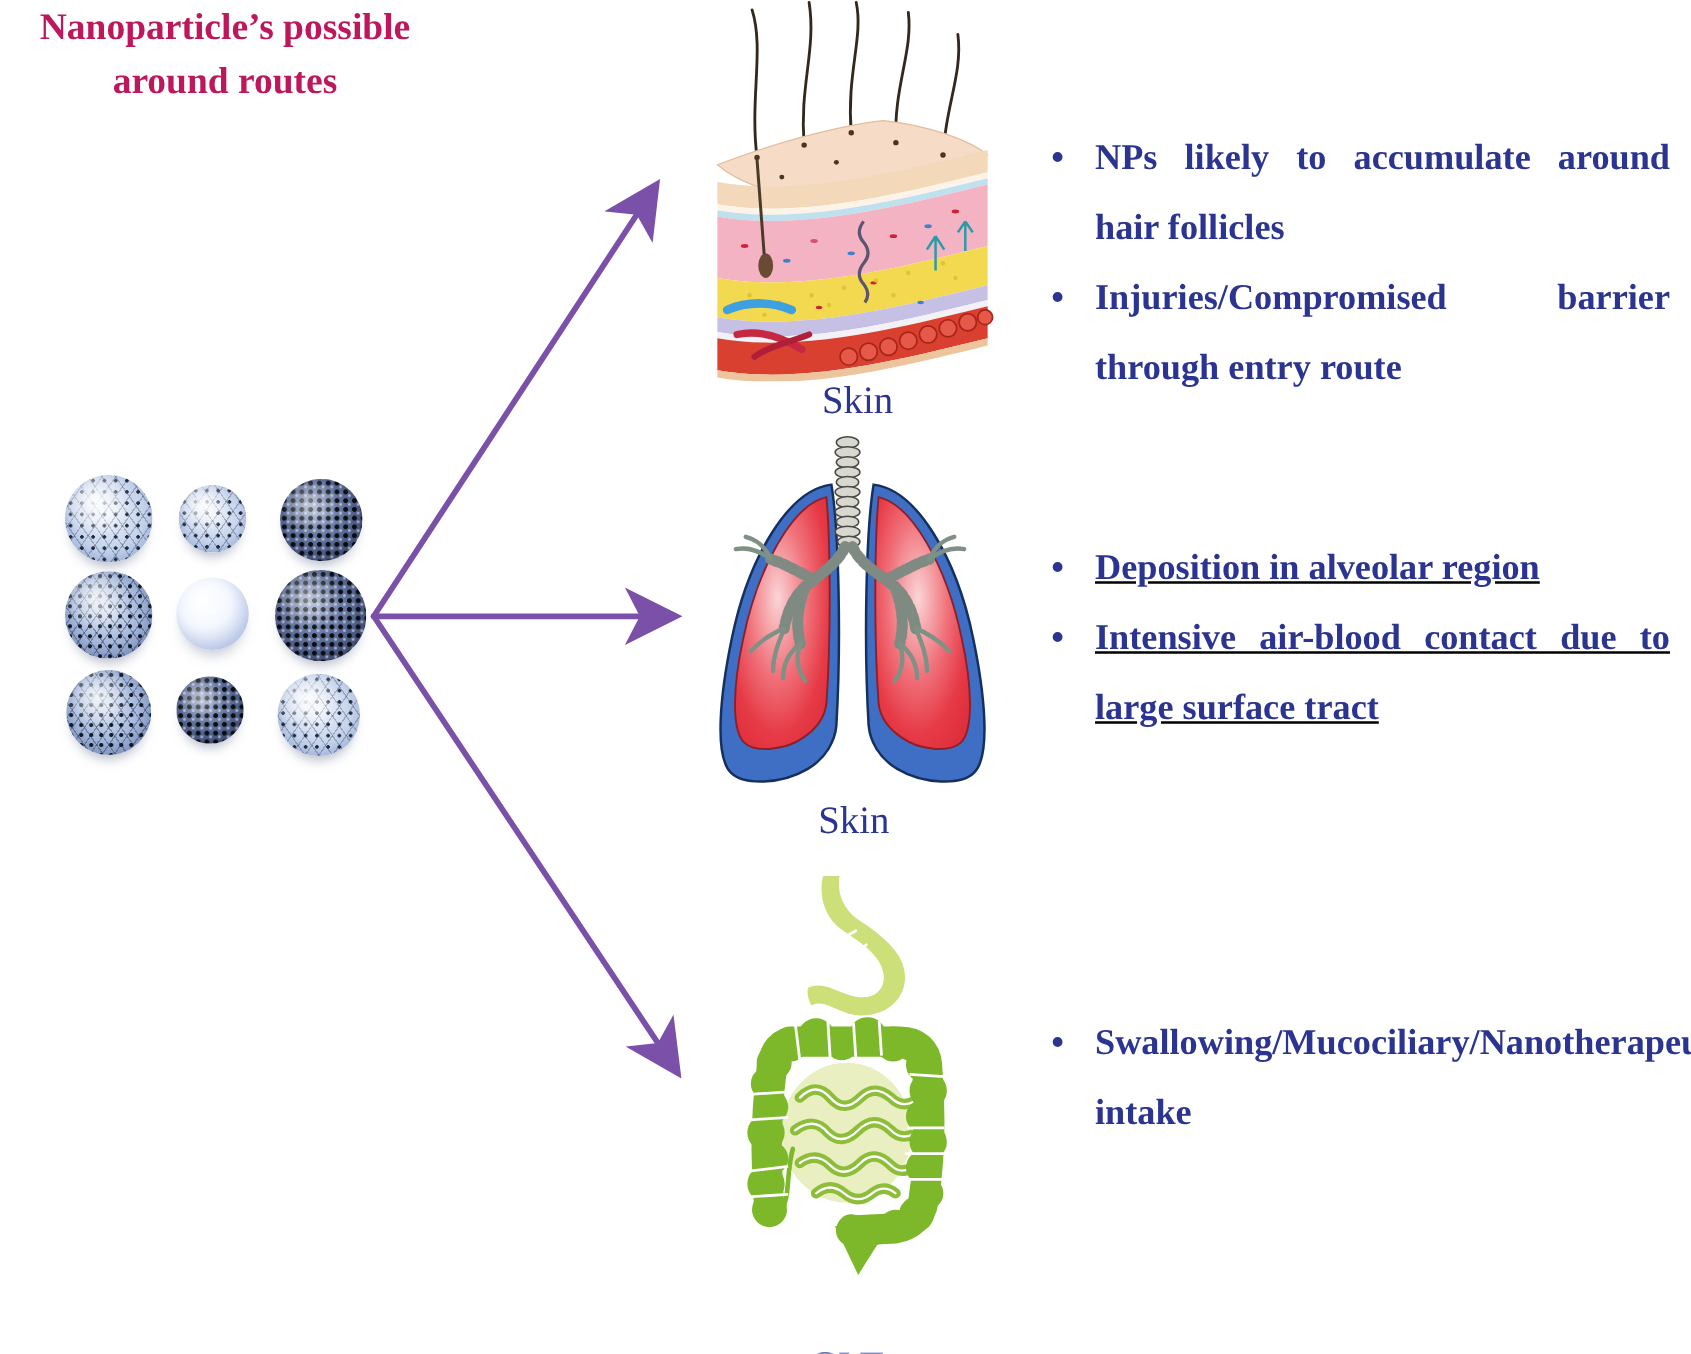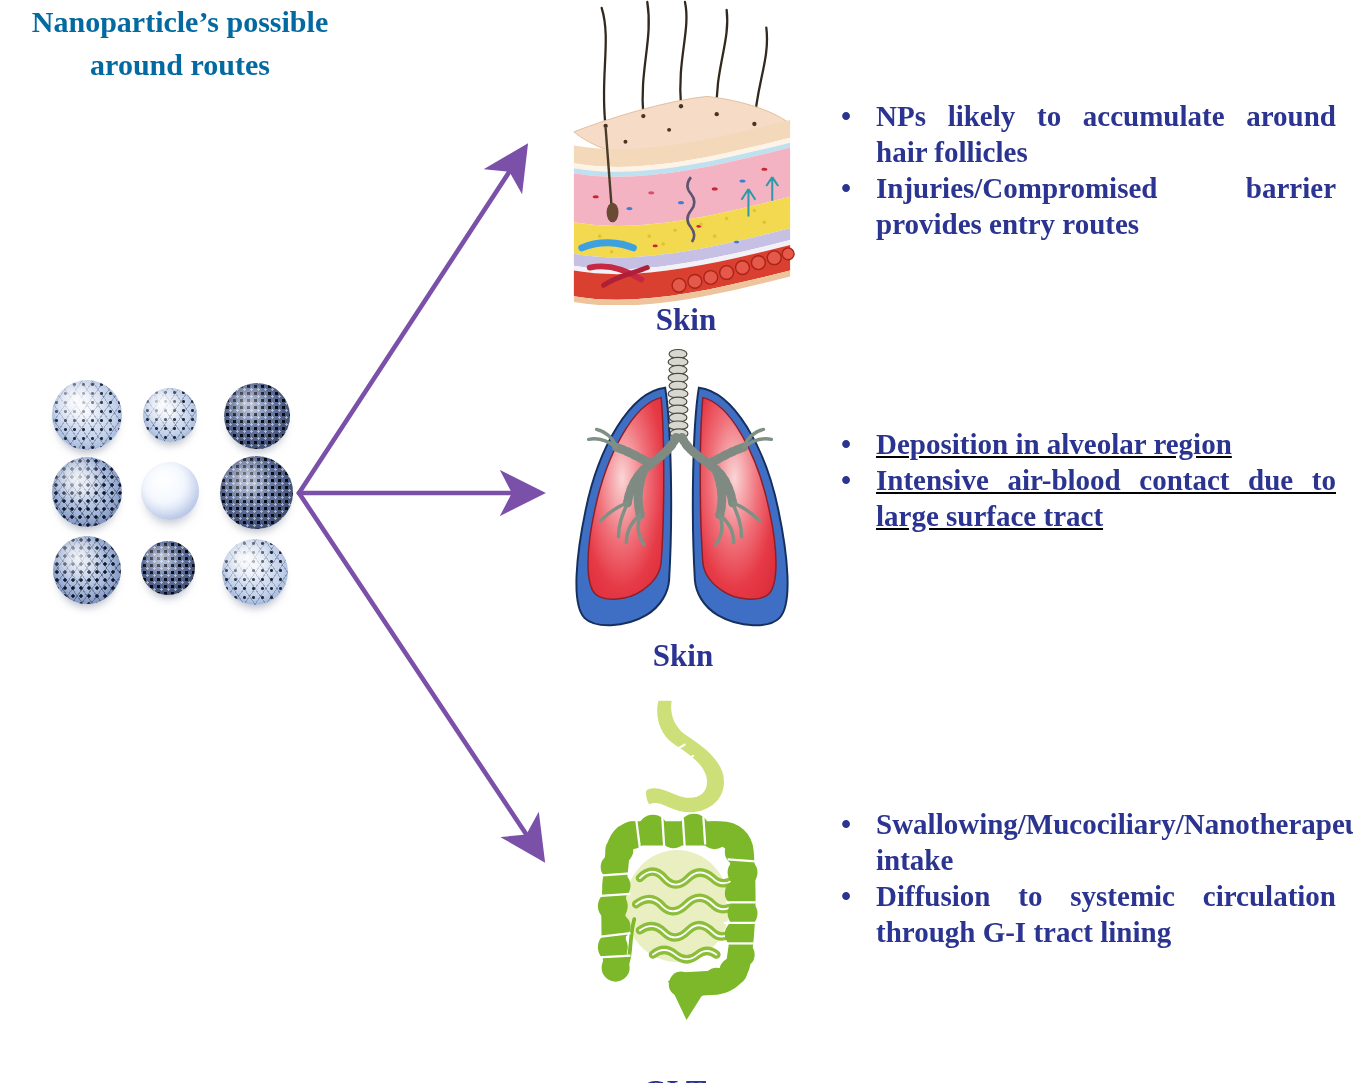--- a/index.html
+++ b/index.html
@@ -1,29 +1,29 @@
 <!DOCTYPE html>
 <html><head>
 <meta charset="utf-8">
 <style>
   html,body{margin:0;padding:0;background:#ffffff;}
   #canvas{position:relative;width:1353px;height:1083px;background:#ffffff;overflow:hidden;
           font-family:"Liberation Serif",serif;}
   .abs{position:absolute;}
   #source-title{left:0;top:612;width:360px;text-align:center;
-    font-weight:bold;font-size:30px;line-height:43px;color:#0369a1;}
-  .organ-label{position:absolute;font-weight:bold;font-size:31px;color:#2B3490;
+    font-weight:bold;font-size:30px;line-height:43px;color:#be185d;}
+  .organ-label{position:absolute;font-weight:normal;font-size:31px;color:#2B3490;
     text-align:center;width:220px;}
   #label-skin{left:576px;top:302px;}
   #label-lungs{left:573px;top:638px;}
   #label-gi{left:590px;top:1074px;}
 
   ul.blist{position:absolute;left:832px;width:504px;margin:0;padding:0;list-style:none;}
   ul.blist li{position:relative;padding-left:44px;font-weight:bold;font-size:29px;
-    line-height:36px;color:#2B3490;text-align:justify;}
+    line-height:56px;color:#2B3490;text-align:justify;}
   ul.blist li::before{content:"\2022";position:absolute;left:9px;top:0;font-size:29px;}
   #list-skin{top:98px;}
   #list-lungs{top:426px;text-decoration:underline;}
   #list-gi{top:806px;}
 
   
   .np{position:absolute;border-radius:50%;
       box-shadow:0 8px 9px -5px rgba(120,130,155,.55);}
   .np.mesh-light{background:
     radial-gradient(circle at 35% 30%, rgba(255,255,255,.95) 0%, rgba(255,255,255,0) 42%),
@@ -301,24 +301,23 @@
         <path d="M154 266 L184 266"></path>
         <path d="M152 244 L186 244"></path>
     </g>
 
     <path fill="#7cb829" d="M92 306 L136 310 L112 348 Z"></path>
   </svg>
   <div class="organ-label" id="label-gi">GI Tract</div>
 
   <ul class="blist" id="list-skin">
     <li>NPs likely to accumulate around hair follicles</li>
-    <li>Injuries/Compromised barrier provides entry routes</li>
+    <li>Injuries/Compromised barrier through entry route</li>
   </ul>
   <ul class="blist" id="list-lungs">
     <li>Deposition in alveolar region</li>
     <li>Intensive air-blood contact due to large surface tract</li>
   </ul>
   <ul class="blist" id="list-gi">
     <li>Swallowing/Mucociliary/Nanotherapeutics intake</li>
-    <li>Diffusion to systemic circulation through G-I tract lining</li>
   </ul>
 
 </div>
 
 </body></html>

